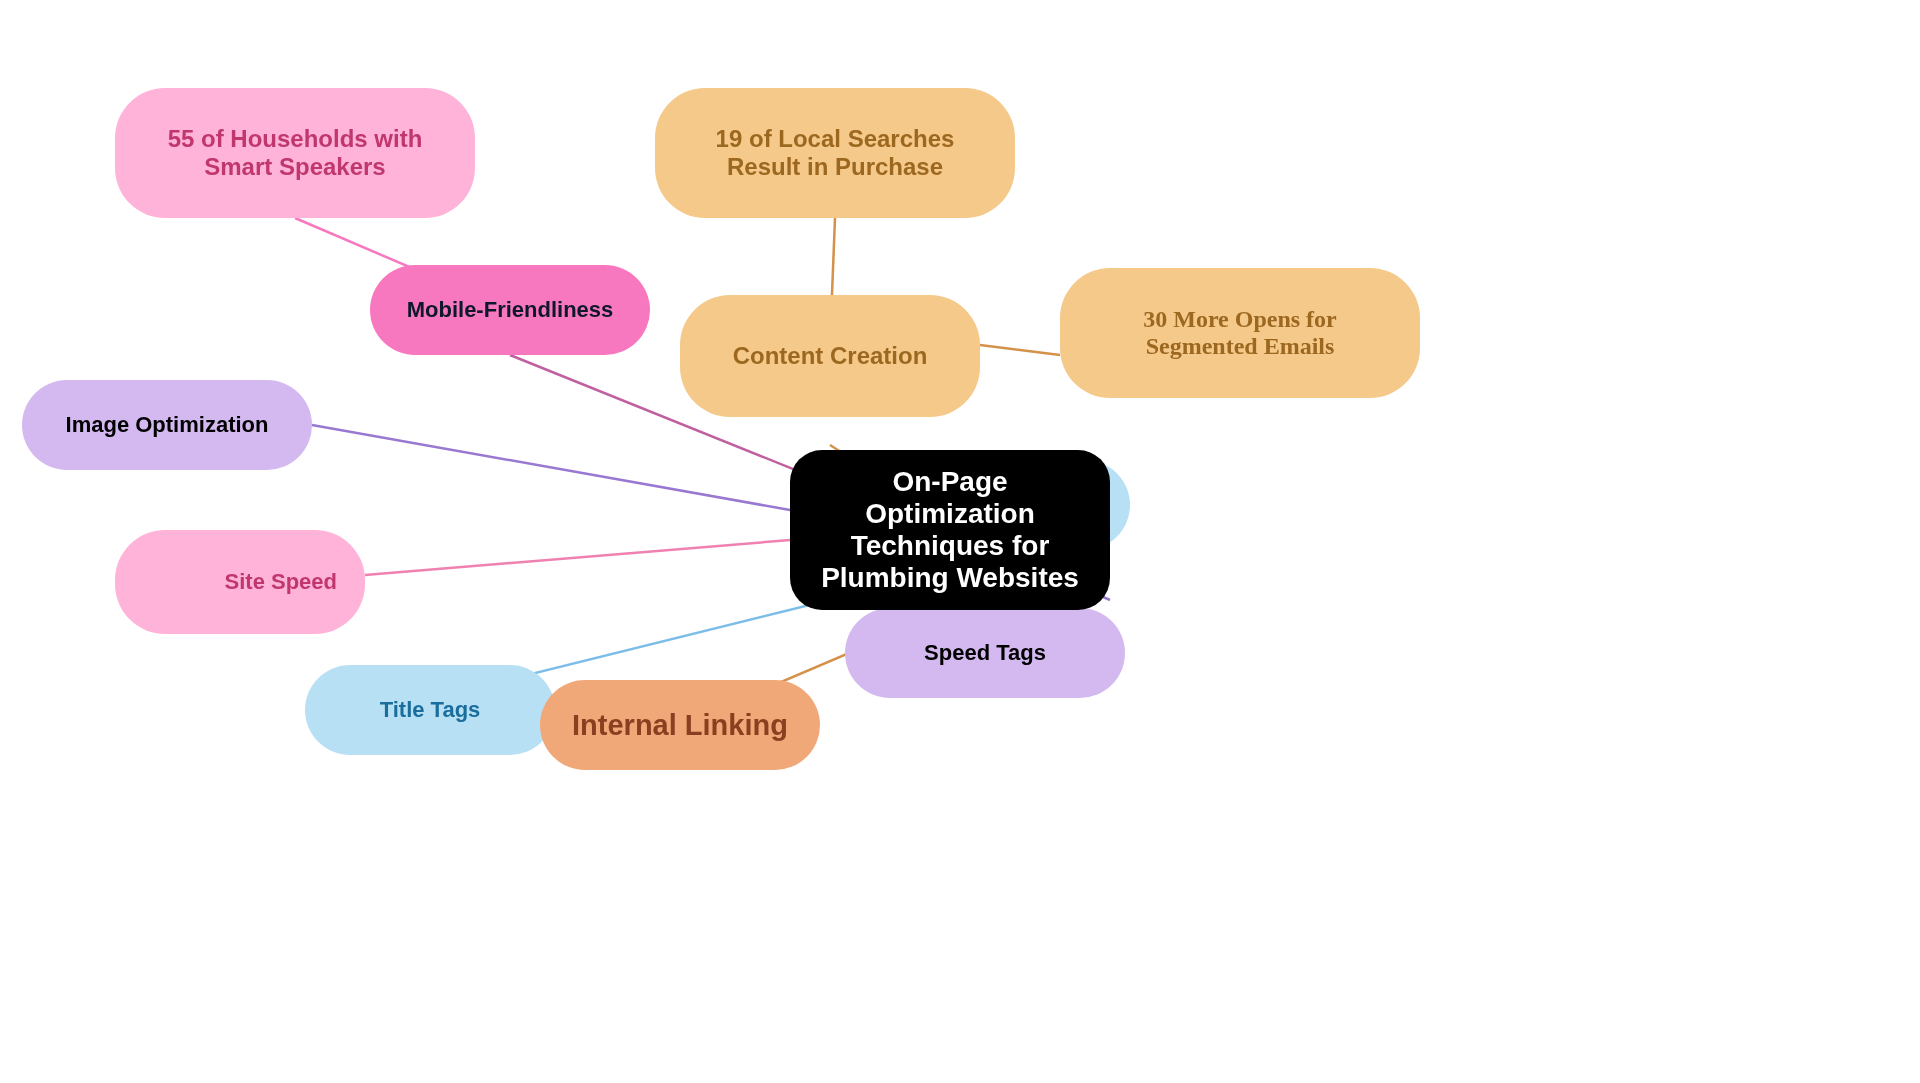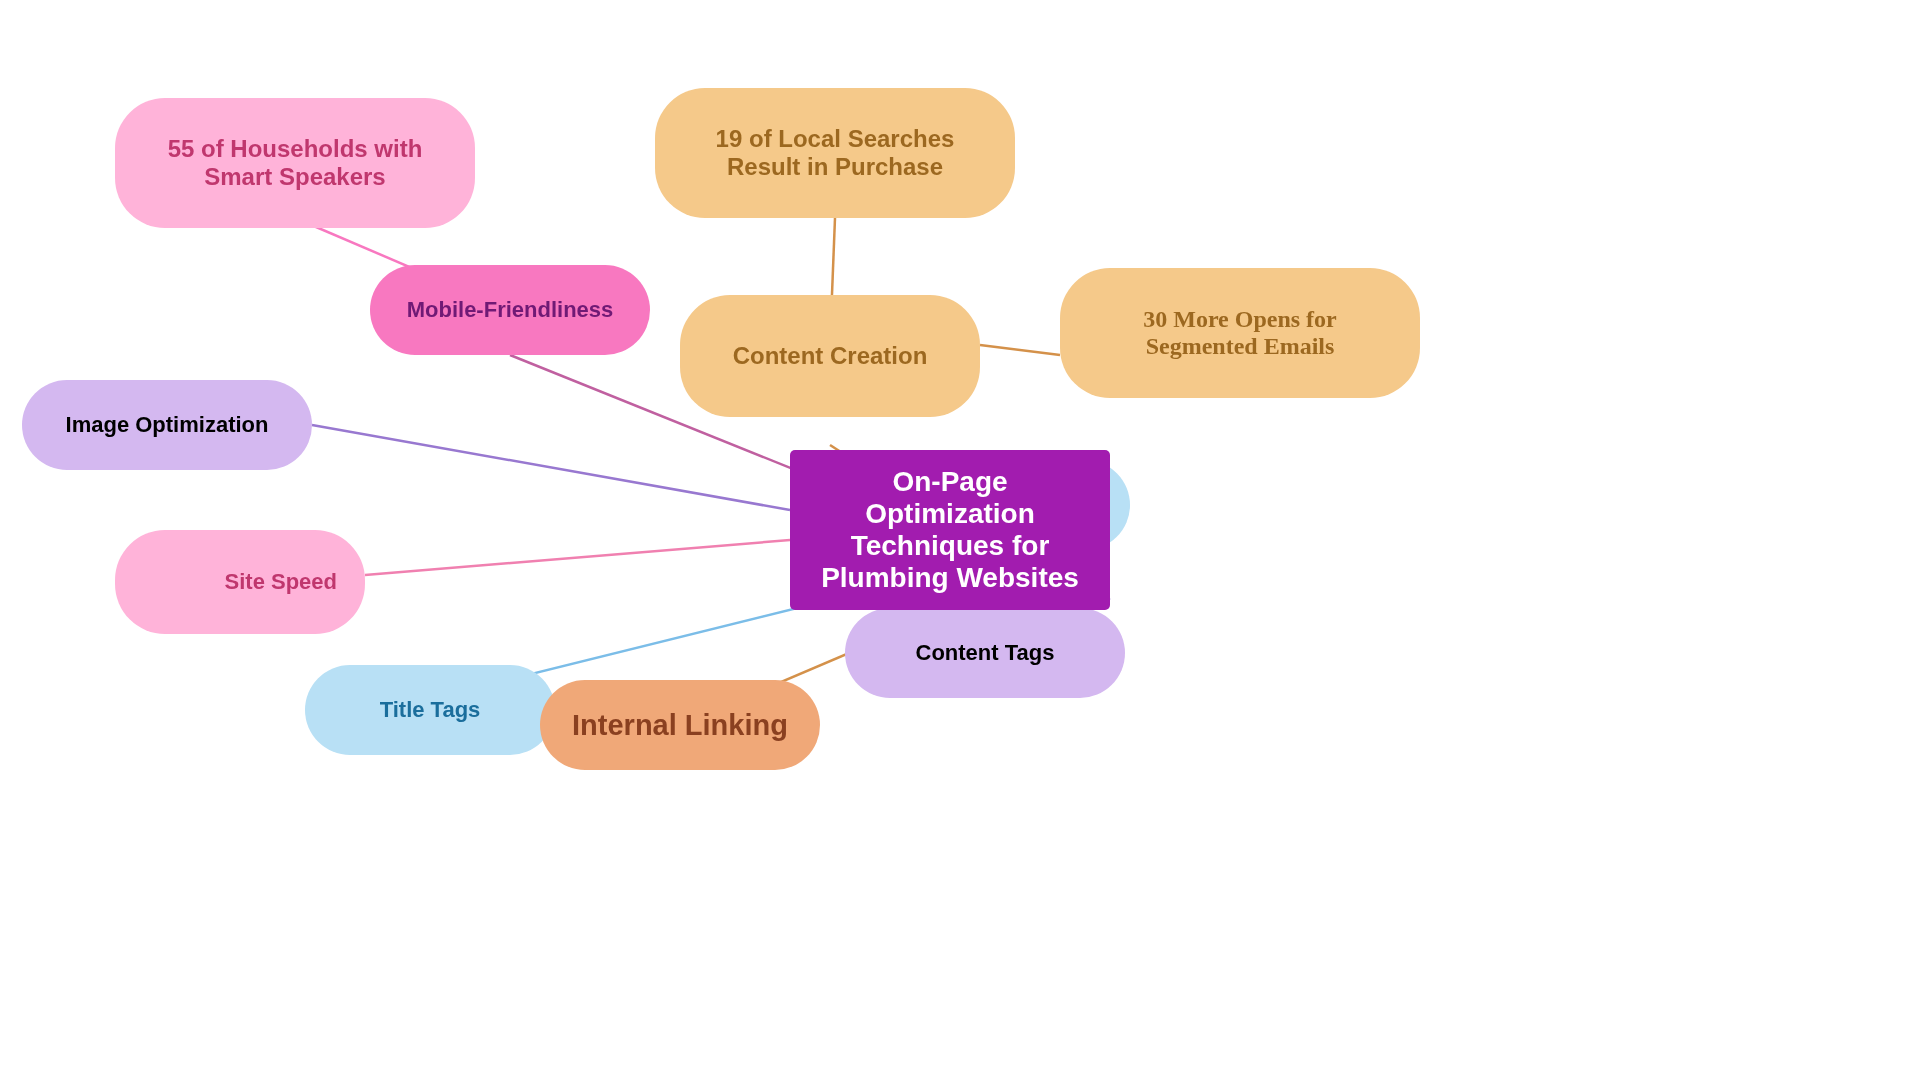--- a/index.html
+++ b/index.html
@@ -24,37 +24,37 @@
       border-radius: 50px;
       display: flex;
       align-items: center;
       justify-content: center;
       text-align: center;
       font-weight: 600;
       z-index: 1;
       padding: 18px 28px;
     }
     .node-center {
-      background: #a21caf;
+      background: #000000;
       color: #ffffff;
       font-size: 28px;
       font-weight: 700;
-      border-radius: 5px;
+      border-radius: 32px;
       width: 320px;
       height: 160px;
       left: 790px;
       top: 450px;
     }
     .node-pink-light {
       background: #ffb3d9;
       color: #c0376e;
     }
     .node-pink-medium {
       background: #f878c0;
-      color: #701a75;
+      color: #0f172a;
     }
     .node-orange {
       background: #f5c98a;
       color: #9c6820;
     }
     .node-purple-light {
       background: #d4b8f0;
       color: #000000;
     }
     .node-blue-light {
@@ -65,21 +65,20 @@
       background: #f0a878;
       color: #8a4020;
     }
     
     #node-smart-speakers {
       width: 360px;
       height: 130px;
       left: 115px;
       top: 88px;
       font-size: 24px;
-      margin-top: 10px;
     }
     #node-local-searches {
       width: 360px;
       height: 130px;
       left: 655px;
       top: 88px;
       font-size: 24px;
     }
     #node-mobile {
       width: 280px;
@@ -202,21 +201,21 @@
 
 <div class="node node-blue-light" id="node-meta-desc">
   <span>Meta Descriptions</span>
 </div>
 
 <div class="node node-pink-light" id="node-site-speed">
   <span>Site Speed</span>
 </div>
 
 <div class="node node-purple-light" id="node-header-tags">
-  <span>Content Tags</span>
+  <span>Speed Tags</span>
 </div>
 
 <div class="node node-blue-light" id="node-title-tags">
   <span>Title Tags</span>
 </div>
 
 <div class="node node-peach" id="node-internal-linking">
   <span>Internal Linking</span>
 </div>
 

